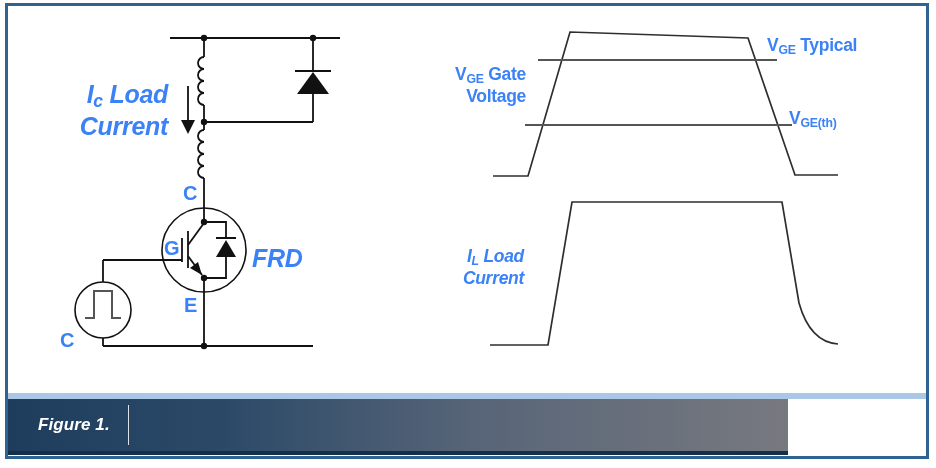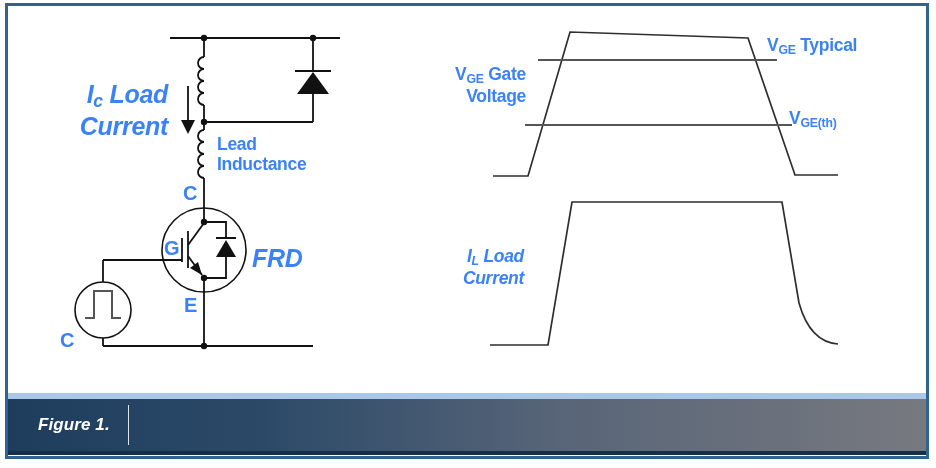--- a/index.html
+++ b/index.html
@@ -16,21 +16,21 @@
          color:#3b82f6; white-space:nowrap; }
   .lbl sub { font-size:0.70em; vertical-align:-0.24em; letter-spacing:-0.2px; }
   .sz20 { font-size:20px; }
   .sz19 { font-size:25px;font-style:italic; }
   .sz18 { font-size:17.5px; }
   .two-right { text-align:right; white-space:normal; }
   .two-left  { text-align:left;  white-space:normal; }
 
   .cap-strip { position:absolute; left:8px; top:393px; width:918px; height:6px;
                background:#aac8e6; }
-  .cap-bar { position:absolute; left:8px; top:399px; width:918px; height:56px;
+  .cap-bar { position:absolute; left:8px; top:399px; width:780px; height:56px;
              background:linear-gradient(to right, #1e3c5c 0%, #2c4a68 28%, #586578 60%, #77797f 100%);
              border-bottom:4px solid #142f4a;
              display:flex; align-items:center; color:#fff;
              font-style:italic; font-weight:700; font-size:17px; letter-spacing:0.1px; }
   .cap-figure { margin-left:30px; }
   .cap-sep { width:1px; height:40px; background:rgba(255,255,255,0.85);
              margin-left:18px; margin-right:18px; }
   .cap-text { white-space:nowrap; }
 </style>
 </head>
@@ -92,24 +92,20 @@
       <path d="M538 60 H777"></path>
       <path d="M525 125 H792"></path>
     </g>
   </svg>
 
   <div class="lbl sz19 two-right" style="left:60px; top:80px; width:108px;">
     <span><span>I</span><sub>c</sub><span> Load</span></span><br>
     <span>Current</span>
   </div>
 
-  <div class="lbl sz18 two-left" style="left:217px; top:135px;">
-    <span>Lead</span><br>
-    <span>Inductance</span>
-  </div>
 
   <div class="lbl sz20" style="left:183px; top:182px;">C</div>
   <div class="lbl sz20" style="left:164px; top:237px;">G</div>
   <div class="lbl sz20" style="left:184px; top:294px;">E</div>
   <div class="lbl sz19" style="left:252px; top:244px;">FRD</div>
   <div class="lbl sz20" style="left:60px; top:329px;">C</div>
 
   <div class="lbl sz18 two-right" style="left:430px; top:65px; width:96px;">
     <span><span>V</span><sub>GE</sub><span> Gate</span></span><br>
     <span>Voltage</span>

